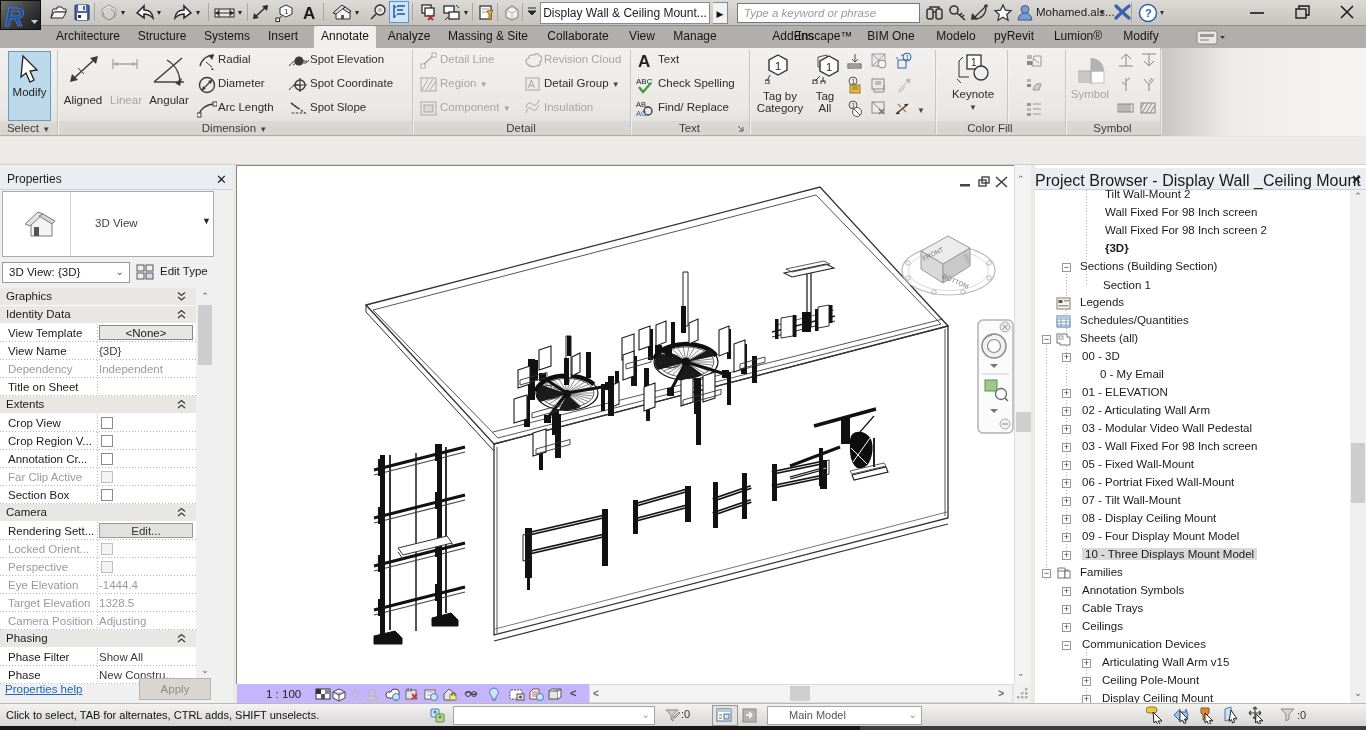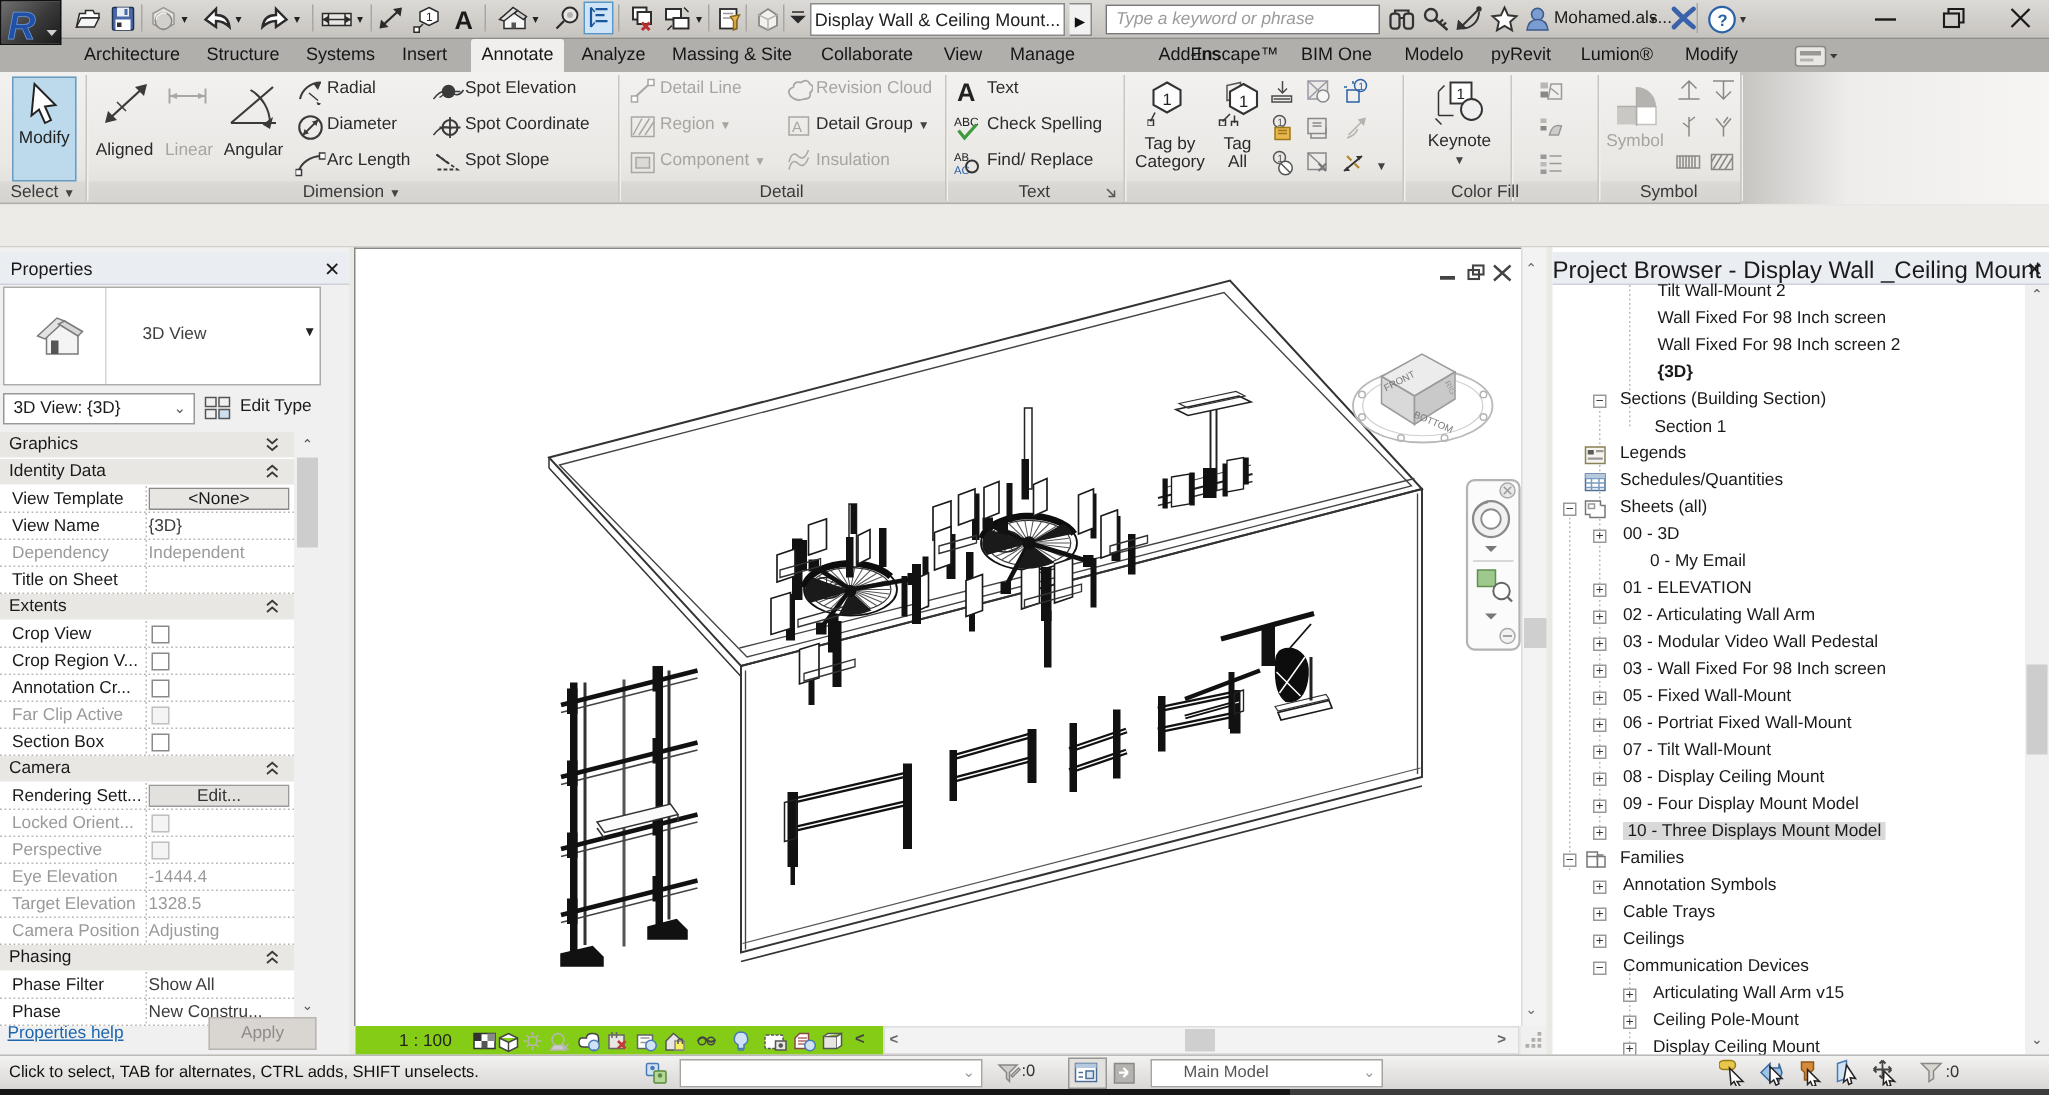--- a/index.html
+++ b/index.html
@@ -52,21 +52,21 @@
 .prow .lab { position:absolute; left:8px; top:3px; width:90px; overflow:hidden; white-space:nowrap; }
 .prow .val { position:absolute; left:99px; top:3px; width:94px; overflow:hidden; white-space:nowrap; }
 .phead { position:absolute; left:0; height:17px; width:196px; background:#e9e7e4; }
 .phead .lab { position:absolute; left:6px; top:2px; }
 .dotline { position:absolute; left:0; width:196px; height:1px; background-image:linear-gradient(90deg,#b9b7b4 1px,transparent 1px); background-size:3px 1px; }
 .vdot { position:absolute; top:0; width:1px; background-image:linear-gradient(#b9b7b4 1px,transparent 1px); background-size:1px 3px; }
 .cbox { position:absolute; left:101px; top:3px; width:12px; height:12px; background:#fff; border:1px solid #8a8a8a; }
 
 
 #canvas { position:absolute; left:236px; top:0; width:778px; height:519px; background:#fff; border-left:1px solid #898784; border-top:1px solid #898784;}
-#vctrl { position:absolute; left:237px; top:519px; width:352px; height:19px; background:#84cc16; font-size:11.5px; color:#222;}
+#vctrl { position:absolute; left:237px; top:519px; width:352px; height:19px; background:#c4b5fd; font-size:11.5px; color:#222;}
 #hscroll { position:absolute; left:589px; top:519px; width:424px; height:19px; background:#f3f3f3; border:1px solid #dcdcdc;}
 #vscroll { position:absolute; left:1014px; top:0px; width:17px; height:519px; background:#f3f3f3; border-left:1px solid #dcdcdc;}
 
 
 #browser { position:absolute; left:1035px; top:0; width:331px; height:538px; background:#fff; font-size:11.5px; color:#1a1a1a;}
 #browser .ptitle { position:absolute; left:0; top:3px; width:331px; height:22px; background:#eaeef3; border-bottom:1px solid #cdd2d9; }
 .ti { position:absolute; white-space:nowrap; }
 .expbox { position:absolute; width:9px; height:9px; background:#fff; border:1px solid #999; font-size:9px; line-height:7px; text-align:center; color:#333;}
 
 

